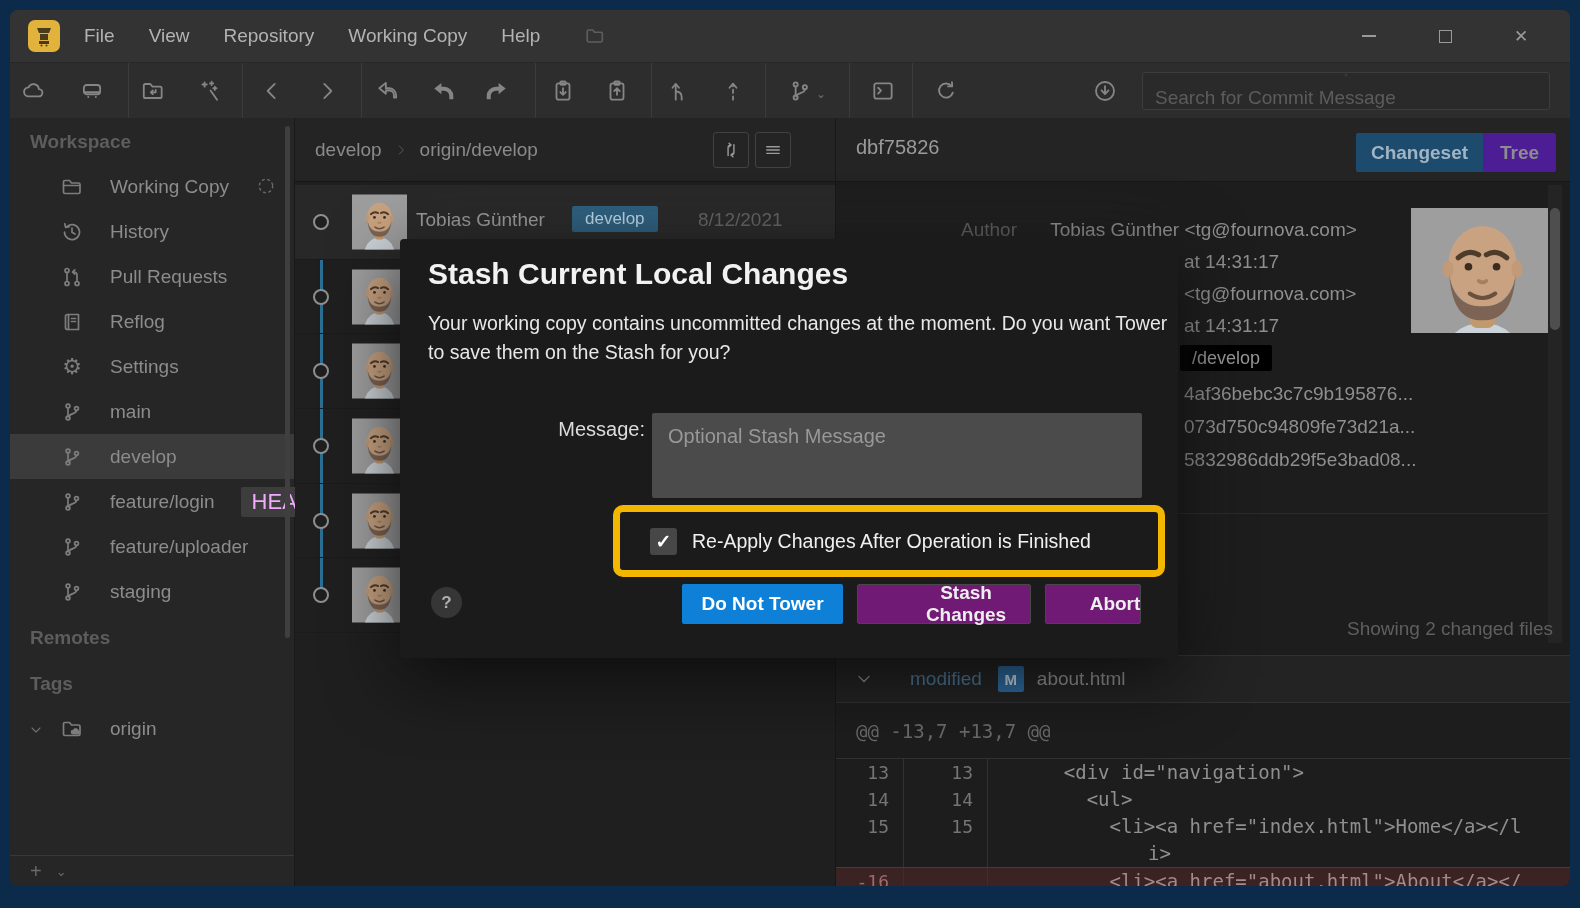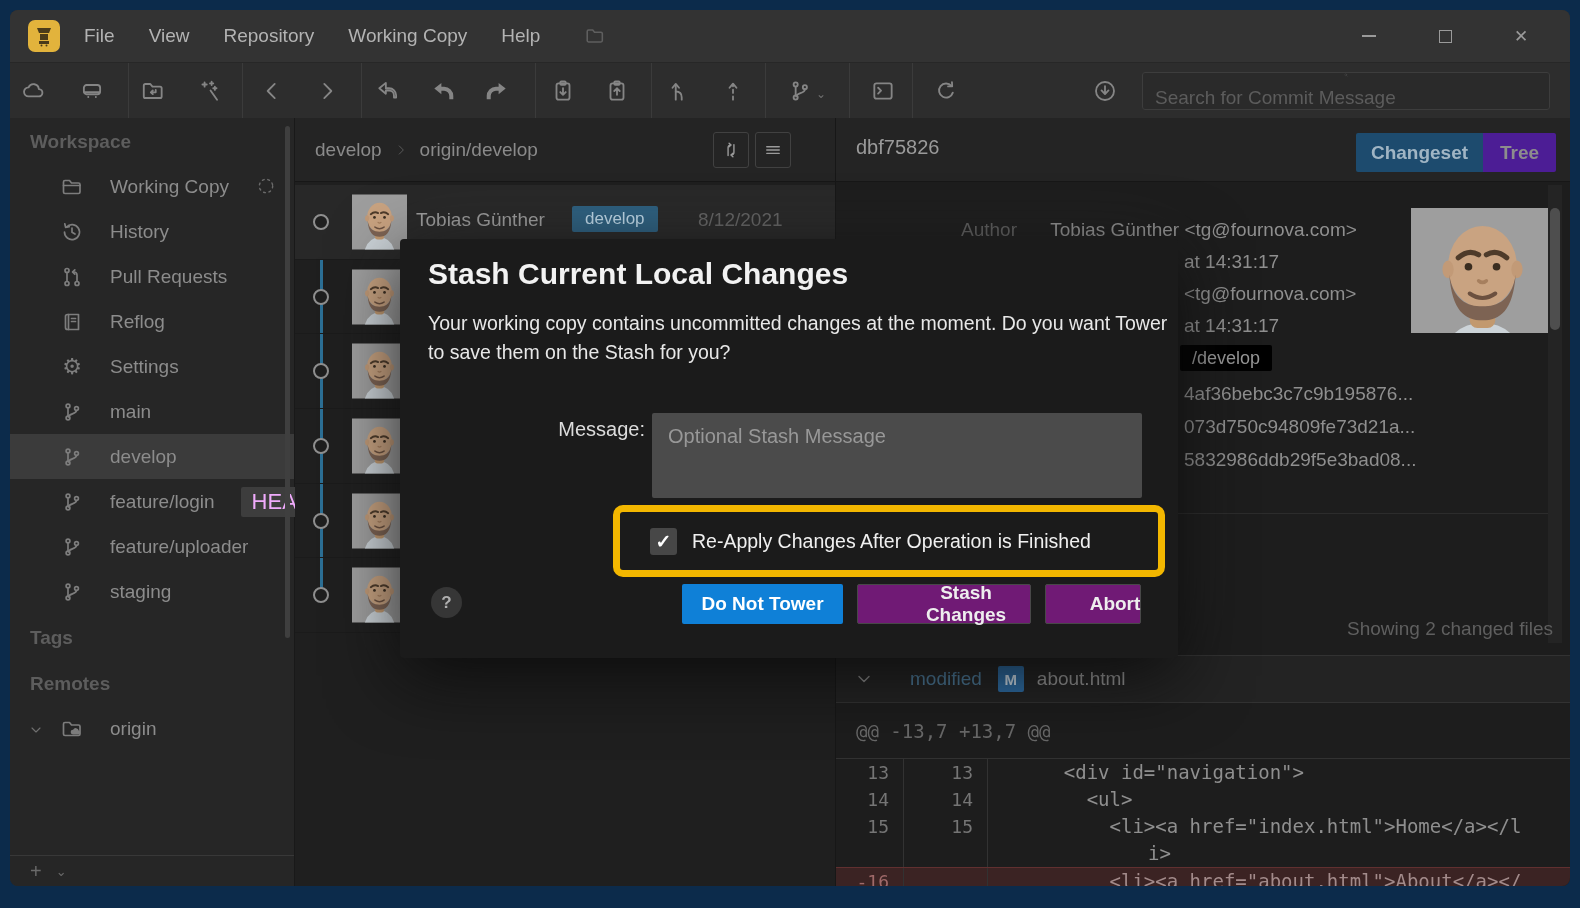--- a/index.html
+++ b/index.html
@@ -409,22 +409,22 @@
               <circle cx="8" cy="6" r="1.9"></circle>
               <circle cx="8" cy="18" r="1.9"></circle>
               <path d="M8 8 v8"></path>
               <circle cx="16.5" cy="8.5" r="1.9"></circle>
               <path d="M16.5 10.5 c0 3.8-8 3-8 6.5"></path>
             </svg>
           </span>
         <span>staging</span>
       </div>
 
+      <div class="sb-header">Remotes</div>
       <div class="sb-header">Tags</div>
-      <div class="sb-header">Remotes</div>
       <div class="sb-item origin-row">
         <span class="chev"><svg viewBox="0 0 24 24" class="ic" stroke-width="2.2">
               <path d="M6 9 l6 6 6-6"></path>
             </svg></span>
         <span class="ico">
             <svg viewBox="0 0 24 24" class="ic">
               <path d="M3.5 7 a1.5 1.5 0 0 1 1.5-1.5 h4.5 l2 2.5 h7 A1.5 1.5 0 0 1 20 9.5 V17 a1.5 1.5 0 0 1-1.5 1.5 H5 A1.5 1.5 0 0 1 3.5 17 Z"></path>
               <path class="icf" d="M13 17.5 h5.5 a2 2 0 0 0 .2-3.9 a3 3 0 0 0-5.6-.9 A2.4 2.4 0 0 0 13 17.5 Z"></path>
             </svg>
           </span>

